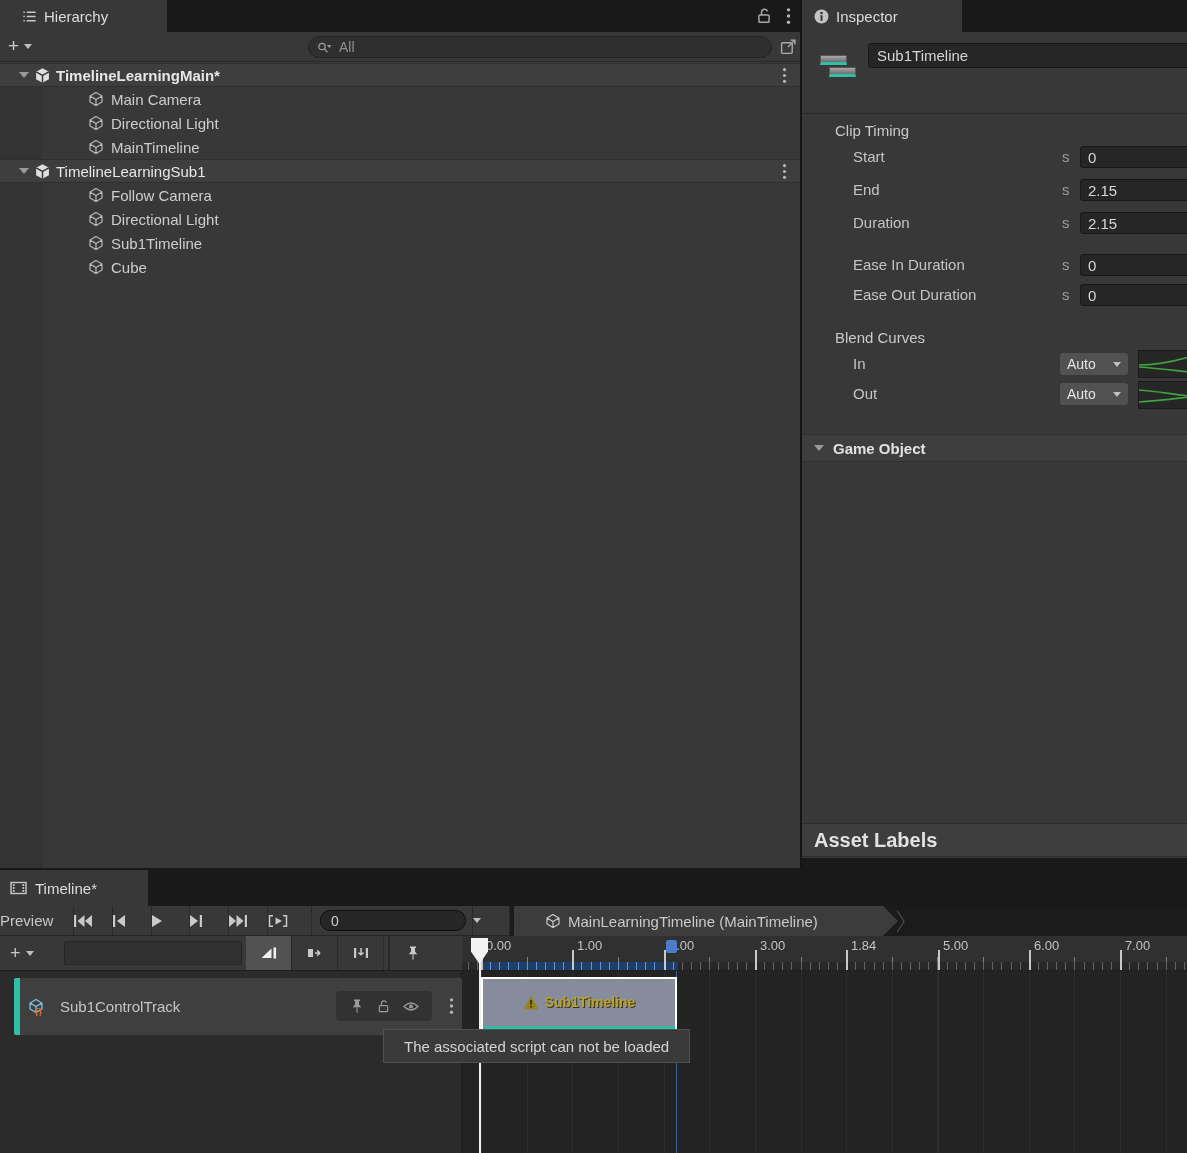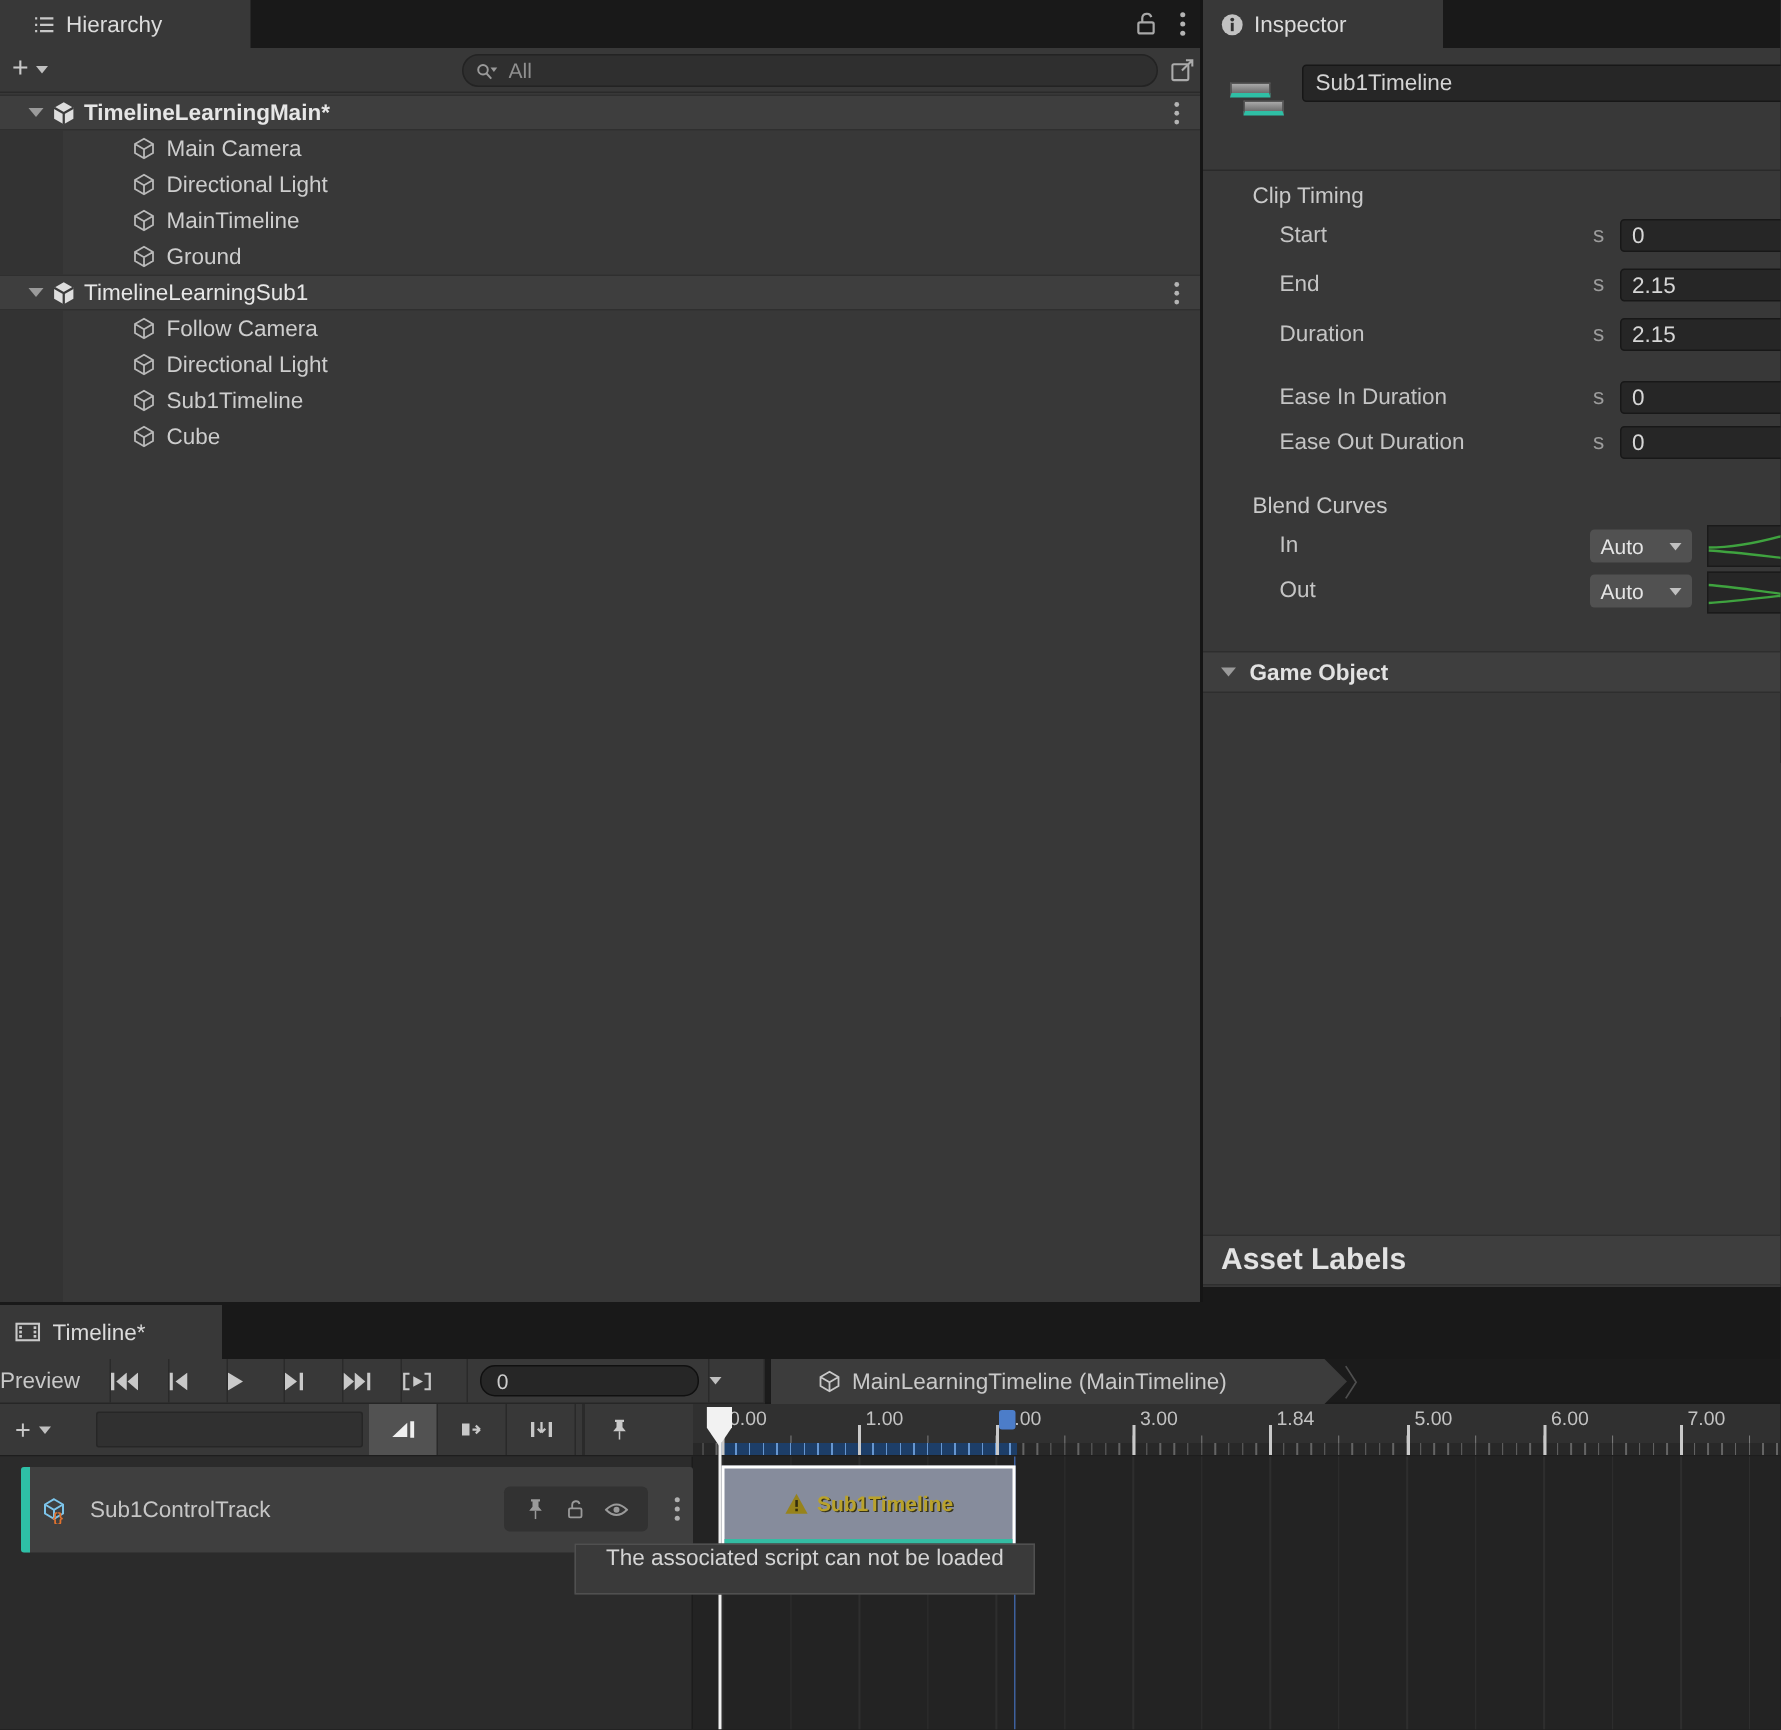--- a/index.html
+++ b/index.html
@@ -107,21 +107,21 @@
   .clip .teal { position:absolute; left:0; right:0; bottom:0; height:6px; background:#34bca3; }
   .clip .cliplabel { display:flex; align-items:center; justify-content:center; gap:6px; margin-top:15px;
     font-size:14px; font-weight:bold; color:#b9a22c; text-shadow:1px 1px 0 rgba(40,35,5,.85); }
 
   .playhead-marker { position:absolute; left:471px; top:70px; width:17px; height:26px; background:#f2f2f2; z-index:5;
     clip-path:polygon(0 0,100% 0,100% 52%,50% 100%,0 52%); }
   .playhead-line { position:absolute; left:479px; top:94px; width:2px; height:191px; background:#f0f0f0; z-index:3; }
   .end-line { position:absolute; left:676px; top:103px; width:1px; height:182px; background:#3e619e; z-index:2; }
 
   .tooltip { position:absolute; left:383px; top:161px; height:34px; background:#3a3a3a; border:1px solid #505050;
-    display:flex; align-items:flex-start; padding:0 20px; font-size:15px; color:#d4d4d4; white-space:nowrap; z-index:10; }
+    display:flex; align-items:center; padding:0 20px; font-size:15px; color:#d4d4d4; white-space:nowrap; z-index:10; }
 
   .gap-v { position:absolute; left:800px; top:0; width:2px; height:868px; background:#151515; }
 </style>
 </head>
 <body>
 
 <svg width="0" height="0" style="position:absolute" aria-hidden="true">
   <defs>
     <symbol id="sym-cube" viewBox="0 0 16 16">
       <path d="M8 1.5 L14 5 V11 L8 14.5 L2 11 V5 Z M2 5 L8 8.5 L14 5 M8 8.5 V14.5" fill="none" stroke="currentColor" stroke-width="1.2"></path>
@@ -291,26 +291,20 @@
       <svg width="16" height="16" color="#b9b9b9">
           <use href="#sym-cube"></use>
         </svg>
       <span>Directional Light</span>
     </div>
     <div class="hrow object">
       <svg width="16" height="16" color="#b9b9b9">
           <use href="#sym-cube"></use>
         </svg>
       <span>MainTimeline</span>
-    </div>
-    <div class="hrow object">
-      <svg width="16" height="16" color="#b9b9b9">
-          <use href="#sym-cube"></use>
-        </svg>
-      <span>Ground</span>
     </div>
     <div class="hrow scene">
       <span class="tri-down"></span>
       <svg width="17" height="17">
           <use href="#sym-unity"></use>
         </svg>
       <span>TimelineLearningSub1</span>
       <span class="endkebab">
           <svg width="5" height="17">
             <use href="#sym-kebab"></use>

